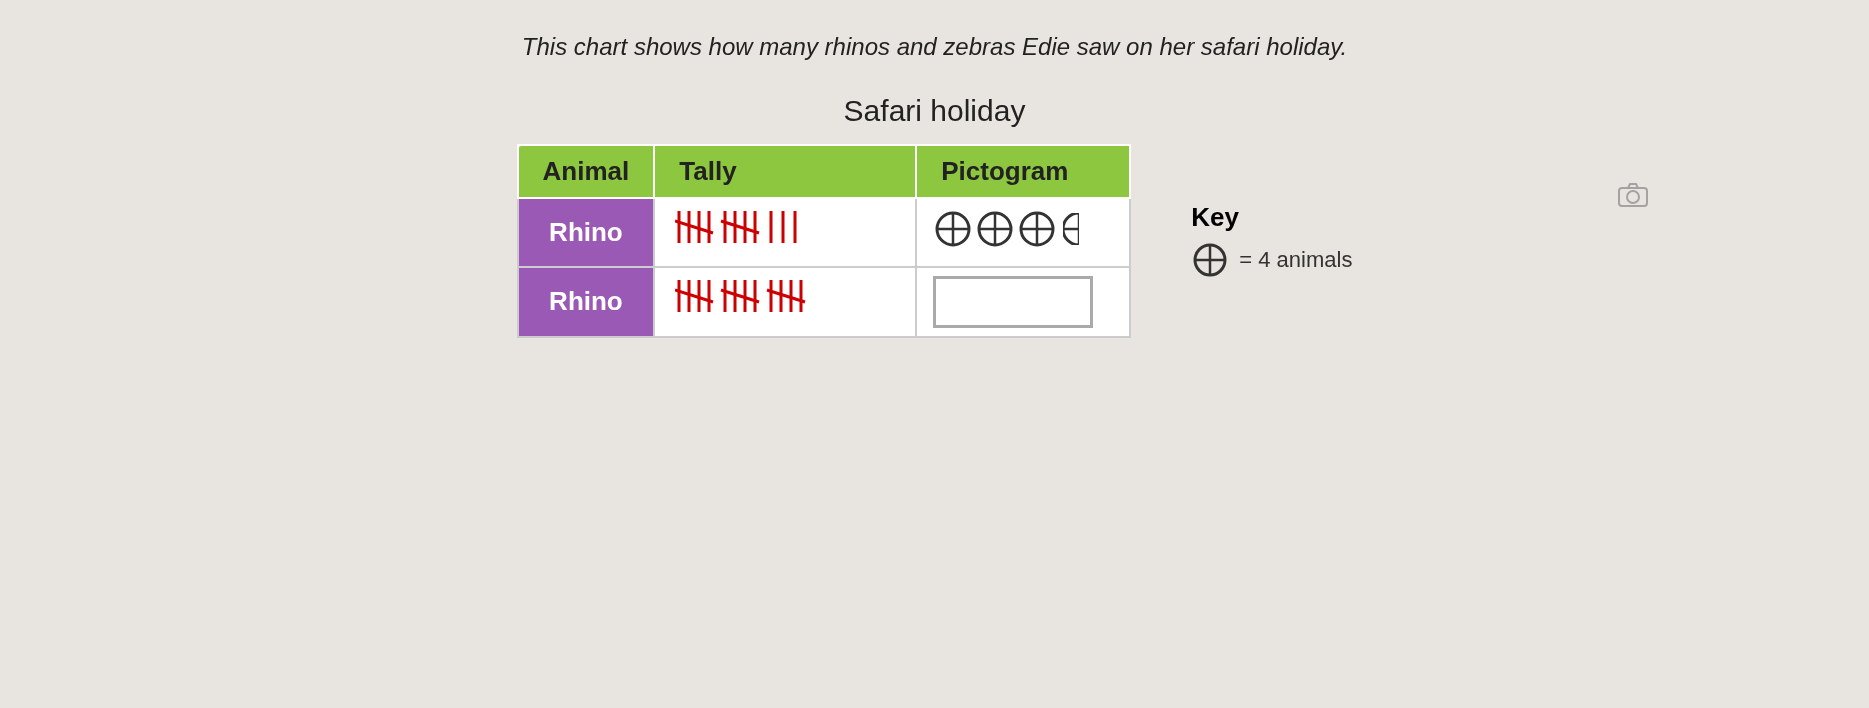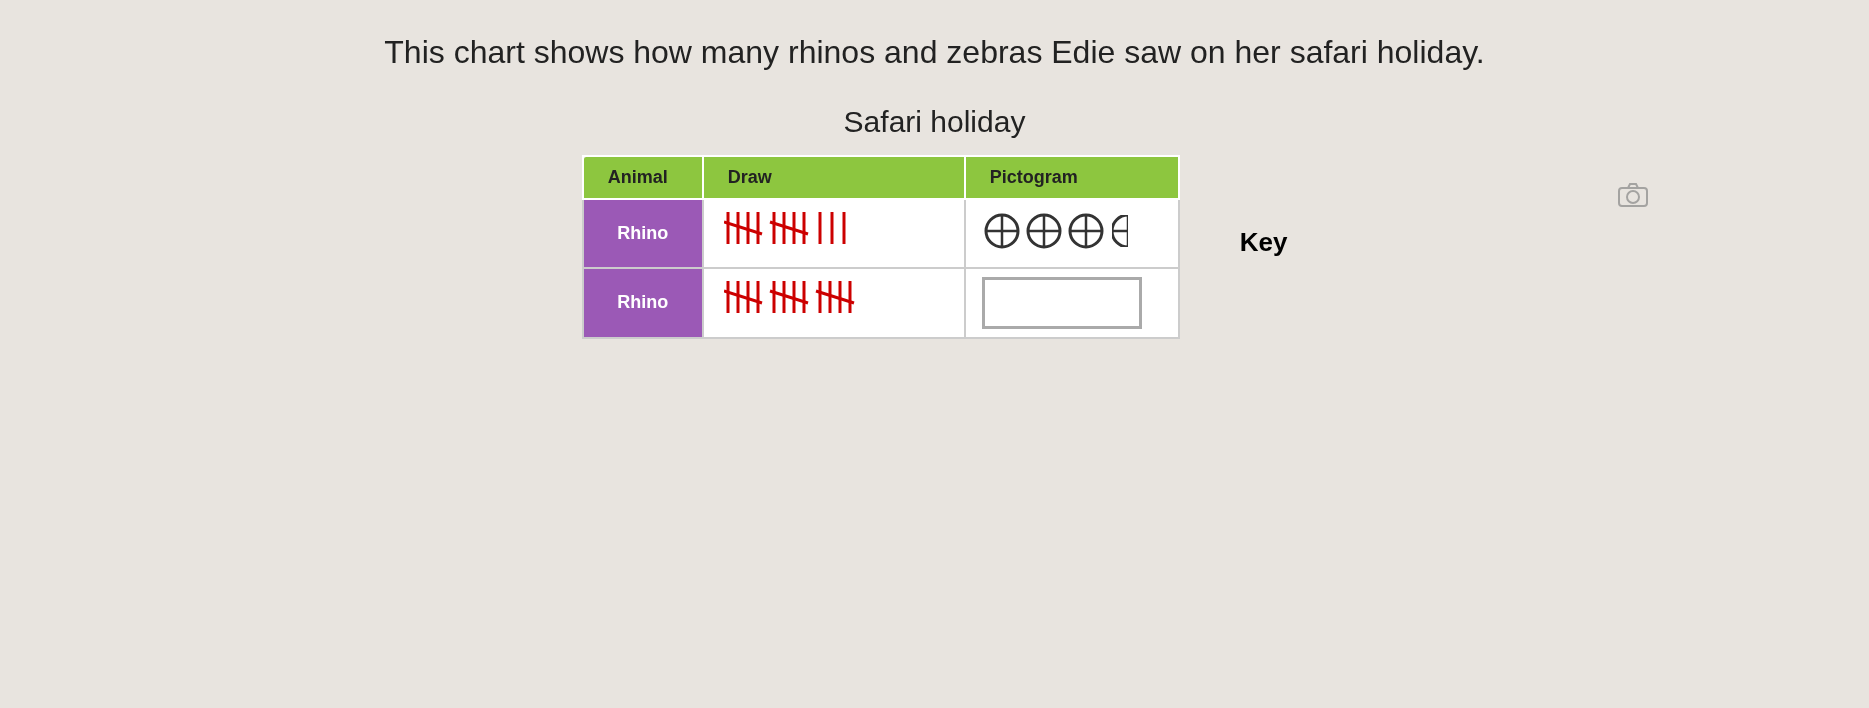--- a/index.html
+++ b/index.html
@@ -12,44 +12,45 @@
       display: flex;
       flex-direction: column;
       align-items: center;
       justify-content: flex-start;
       padding-top: 30px;
       position: relative;
     }
 
     .instructions {
       text-align: center;
-      font-size: 32px;
+      font-size: 24px;
       color: #222;
       line-height: 1.4;
       margin-bottom: 30px;
       max-width: 1200px;
+      font-style: italic;
     }
 
     .chart-title {
       font-size: 30px;
       font-weight: normal;
       color: #222;
       margin-bottom: 16px;
       text-align: center;
     }
 
     .table-wrapper {
       display: flex;
       align-items: center;
       gap: 60px;
     }
 
     table {
       border-collapse: collapse;
-      font-size: 18px;
+      font-size: 26px;
     }
 
     .header-row th {
       background: #8dc63f;
       color: #222;
       font-weight: bold;
       padding: 10px 24px;
       border: 2px solid #fff;
       text-align: left;
     }
@@ -139,21 +140,21 @@
   <div>This chart shows how many rhinos and zebras Edie saw on her safari holiday.</div>
 </div>
 
 <div class="chart-title">Safari holiday</div>
 
 <div class="table-wrapper">
   <table>
     <thead>
       <tr class="header-row">
         <th>Animal</th>
-        <th>Draw</th>
+        <th>Tally</th>
         <th>Pictogram</th>
       </tr>
     </thead>
     <tbody>
 
       <tr class="data-row">
         <td class="animal-cell">Rhino</td>
         <td class="tally-cell">
           
           <svg width="220" height="44" viewBox="0 0 220 44">
@@ -227,20 +228,28 @@
         </td>
         <td class="pictogram-cell">
           <div class="answer-box"></div>
         </td>
       </tr>
     </tbody>
   </table>
 
   <div class="key-section">
     <div class="key-title">Key</div>
+    <div class="key-row">
+      <svg width="38" height="38" viewBox="0 0 38 38">
+        <circle cx="19" cy="19" r="15" fill="none" stroke="#333" stroke-width="3"></circle>
+        <line x1="4" y1="19" x2="34" y2="19" stroke="#333" stroke-width="2.5"></line>
+        <line x1="19" y1="4" x2="19" y2="34" stroke="#333" stroke-width="2.5"></line>
+      </svg>
+      <span class="key-label">= 4 animals</span>
+    </div>
   </div>
 </div>
 
 <div class="camera-icon">
   <svg width="32" height="28" viewBox="0 0 32 28" fill="none">
     <rect x="2" y="8" width="28" height="18" rx="3" stroke="#888" stroke-width="2"></rect>
     <circle cx="16" cy="17" r="6" stroke="#888" stroke-width="2"></circle>
     <path d="M11 8 L13 4 L19 4 L21 8" stroke="#888" stroke-width="2" fill="none"></path>
   </svg>
 </div>

